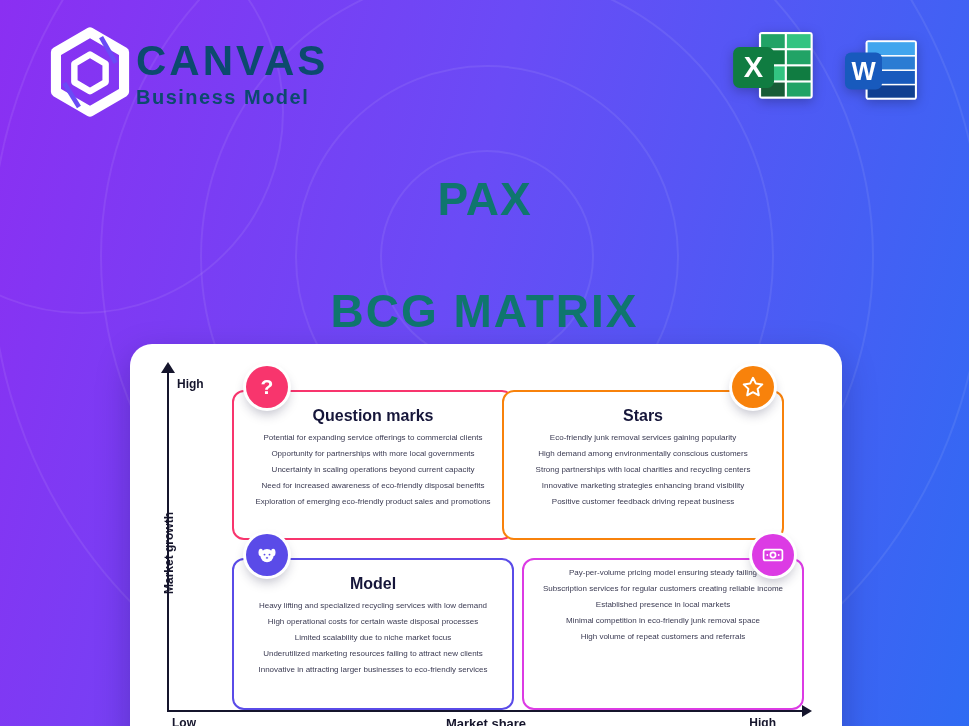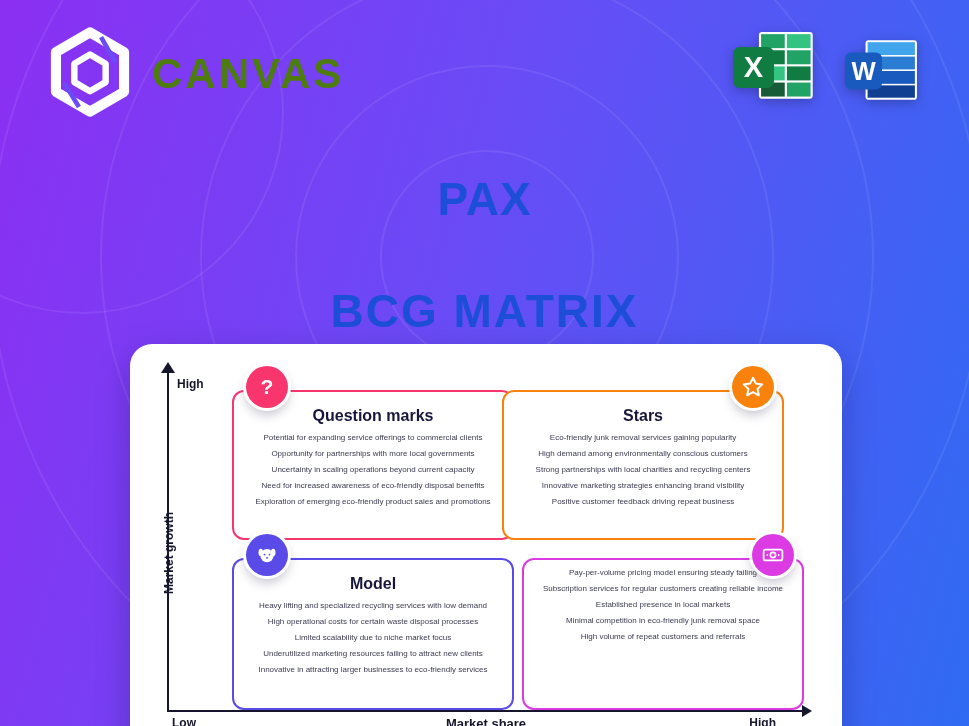--- a/index.html
+++ b/index.html
@@ -4,29 +4,29 @@
 <style>
   html,body{margin:0;padding:0;}
   body{
     width:969px;height:726px;overflow:hidden;position:relative;
     font-family:"Liberation Sans",sans-serif;
     background:linear-gradient(105deg,var(--bg-from,#8B2FF2) 0%,var(--bg-mid,#6A4BF6) 45%,var(--bg-to,#2F6BF3) 100%);
   }
   .ring{position:absolute;border:2px solid rgba(255,255,255,.08);border-radius:50%;pointer-events:none;}
 
   
-  .brand{position:absolute;left:44px;top:26px;display:flex;align-items:center;gap:16px;color:#4d7c0f;}
+  .brand{position:absolute;left:44px;top:26px;display:flex;align-items:center;color:#0c4a6e;}
   .brand-text .name{font-size:42px;font-weight:800;letter-spacing:3px;line-height:1;}
   .brand-text .sub{font-size:20px;font-weight:700;letter-spacing:1.5px;margin-top:4px;}
 
   .file-icons{position:absolute;right:50px;top:32px;display:flex;gap:30px;align-items:flex-start;}
   .file-icons svg{display:block;filter:drop-shadow(0 3px 6px rgba(0,0,0,.25));cursor:pointer;}
 
   .page-title,.page-subtitle{
-    position:absolute;left:0;width:100%;text-align:center;color:#1d4ed8;font-weight:800;letter-spacing:1px;
+    position:absolute;left:0;width:100%;text-align:center;color:#0f766e;font-weight:800;letter-spacing:1px;
   }
   .page-title{top:172px;font-size:46px;}
   .page-subtitle{top:284px;font-size:46px;letter-spacing:2px;}
 
   
   .board{
     position:absolute;left:130px;top:344px;width:712px;height:440px;
     background:var(--card-bg,#fff);border-radius:22px;box-shadow:0 12px 34px rgba(10,10,60,.25);
   }
   .y-axis{position:absolute;left:37px;top:28px;height:340px;width:2px;background:#15152c;}
@@ -78,20 +78,21 @@
   <span>
     <svg viewBox="0 0 100 100" width="92" height="92" aria-hidden="true">
       <path d="M50 7 L87 28.5 V71.5 L50 93 L13 71.5 V28.5 Z" fill="none" stroke="#fff" stroke-width="11" stroke-linejoin="round"></path>
       <path d="M50 31 L67 41 V61 L50 71 L33 61 V41 Z" fill="none" stroke="#fff" stroke-width="7" stroke-linejoin="round"></path>
       <path d="M62 12 L78 40" stroke="#6A4BF6" stroke-width="5"></path>
       <path d="M22 62 L38 88" stroke="#6A4BF6" stroke-width="5"></path>
     </svg>
   </span>
   <div class="brand-text">
     <div class="name">CANVAS</div>
+    <div class="sub">Business Model</div>
   </div>
 </div>
 
 <div class="file-icons">
   <span title="Excel">
     <svg viewBox="0 0 76 66" width="82" height="71">
       <rect x="24" y="0" width="50" height="62" rx="3" fill="#fff"></rect>
       <rect x="26" y="2" width="22" height="13" fill="#21A366"></rect>
         <rect x="50" y="2" width="22" height="13" fill="#33C481"></rect>
       <rect x="26" y="17" width="22" height="13" fill="#107C41"></rect>

